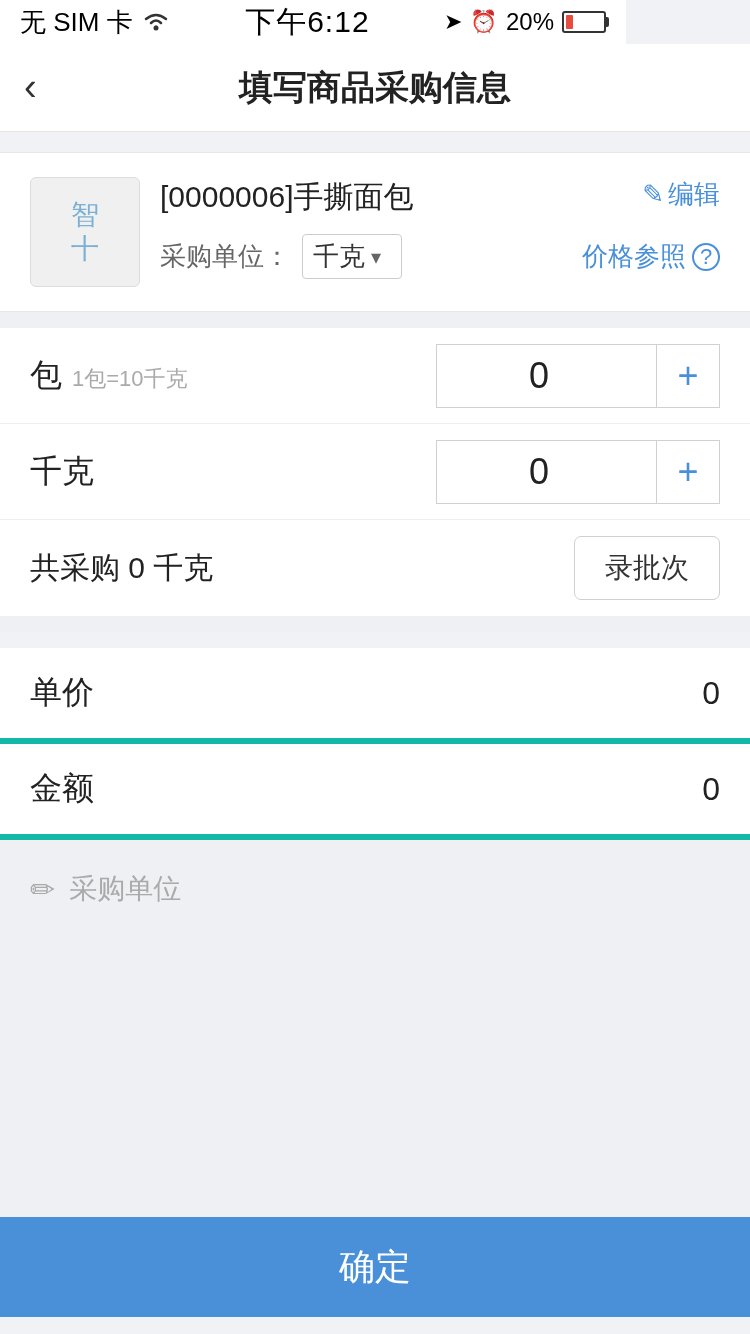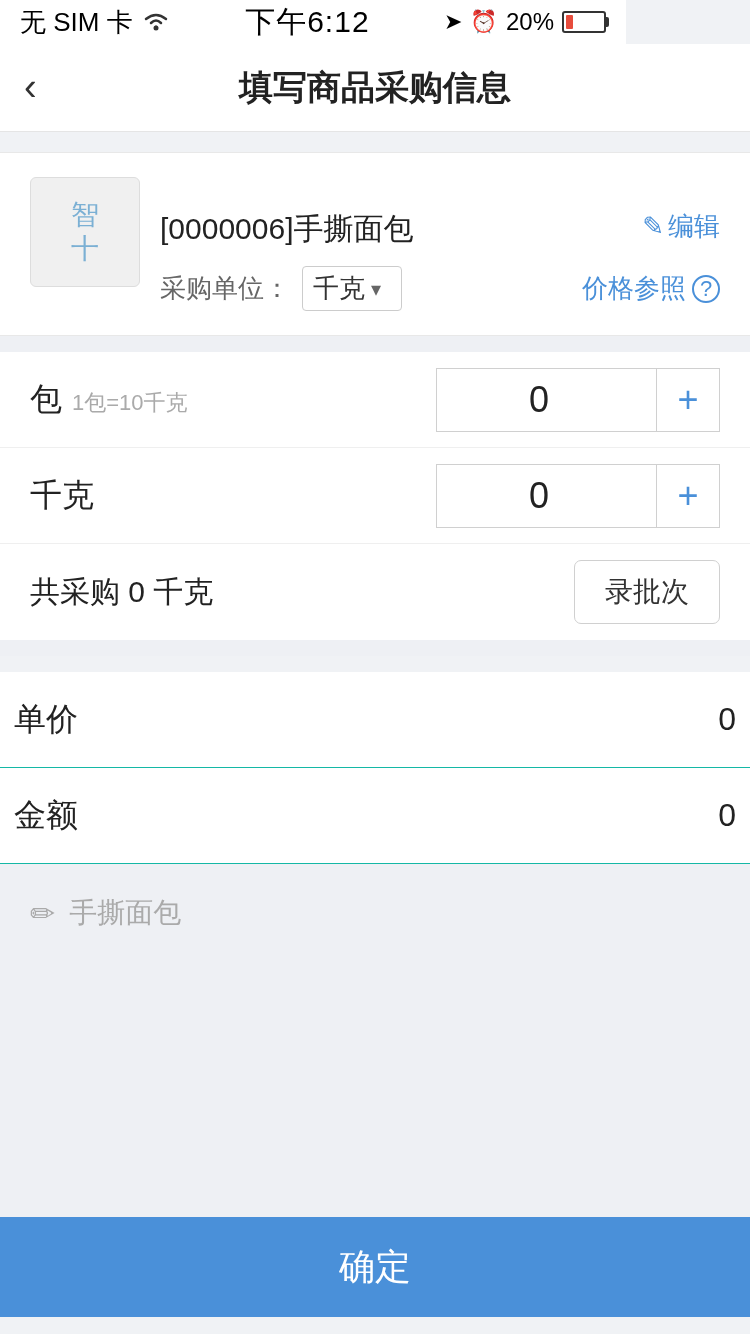--- a/index.html
+++ b/index.html
@@ -117,21 +117,20 @@
       font-size: 28px;
       color: #7bb0d4;
       text-align: center;
       line-height: 1.2;
     }
     .product-info {
       flex: 1;
       display: flex;
       flex-direction: column;
       gap: 16px;
-      margin-top: 32px;
     }
     .product-top-row {
       display: flex;
       justify-content: space-between;
       align-items: flex-start;
     }
     .product-name {
       font-size: 30px;
       font-weight: 500;
       color: #222;
@@ -263,23 +262,23 @@
 
     
     .info-section {
       background: #fff;
       margin-top: 16px;
     }
     .info-row {
       display: flex;
       align-items: center;
       justify-content: space-between;
-      padding: 0 14px;
+      padding: 0 30px;
       height: 96px;
-      border-bottom: 1px solid #14b8a6;
+      border-bottom: 6px solid #14b8a6;
     }
     .info-label {
       font-size: 32px;
       color: #222;
     }
     .info-value {
       font-size: 32px;
       color: #222;
     }
 
@@ -436,21 +435,21 @@
       <span class="info-value">0</span>
     </div>
     <div class="info-row">
       <span class="info-label">金额</span>
       <span class="info-value">0</span>
     </div>
   </div>
 
   <div class="note-section">
     <span class="note-icon">✏</span>
-    <span class="note-placeholder">手撕面包</span>
+    <span class="note-placeholder">采购单位</span>
   </div>
 
   <div class="empty-space"></div>
 </div>
 
 <div class="confirm-btn">
   <span>确定</span>
 </div>
 
 </body></html>

